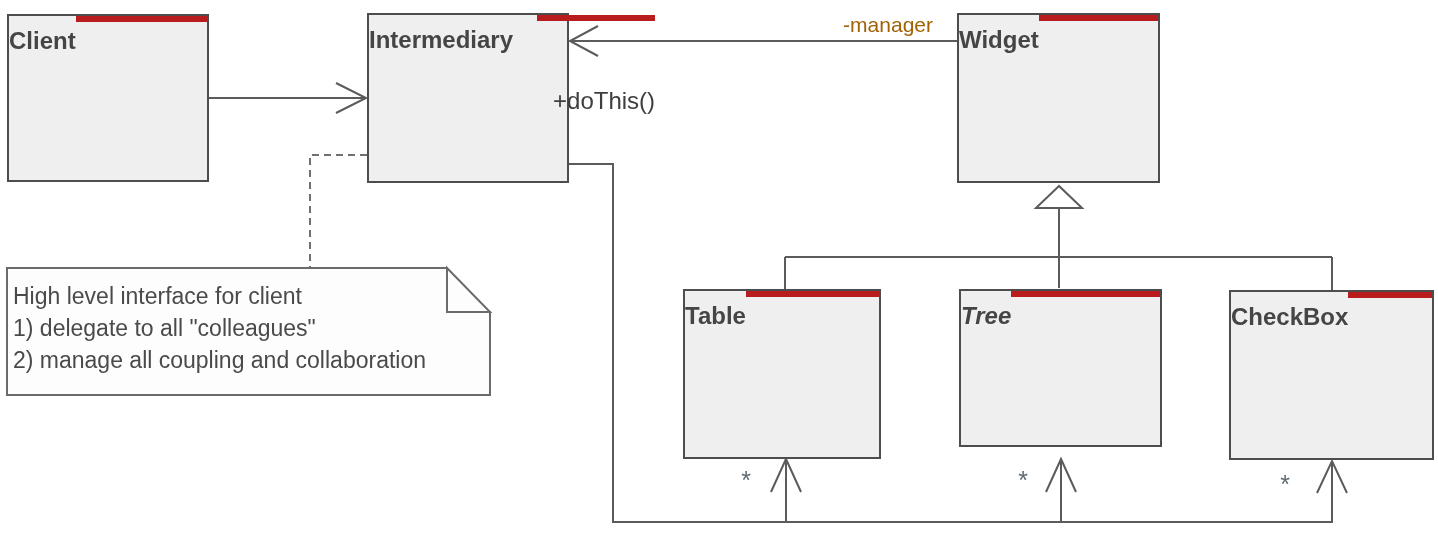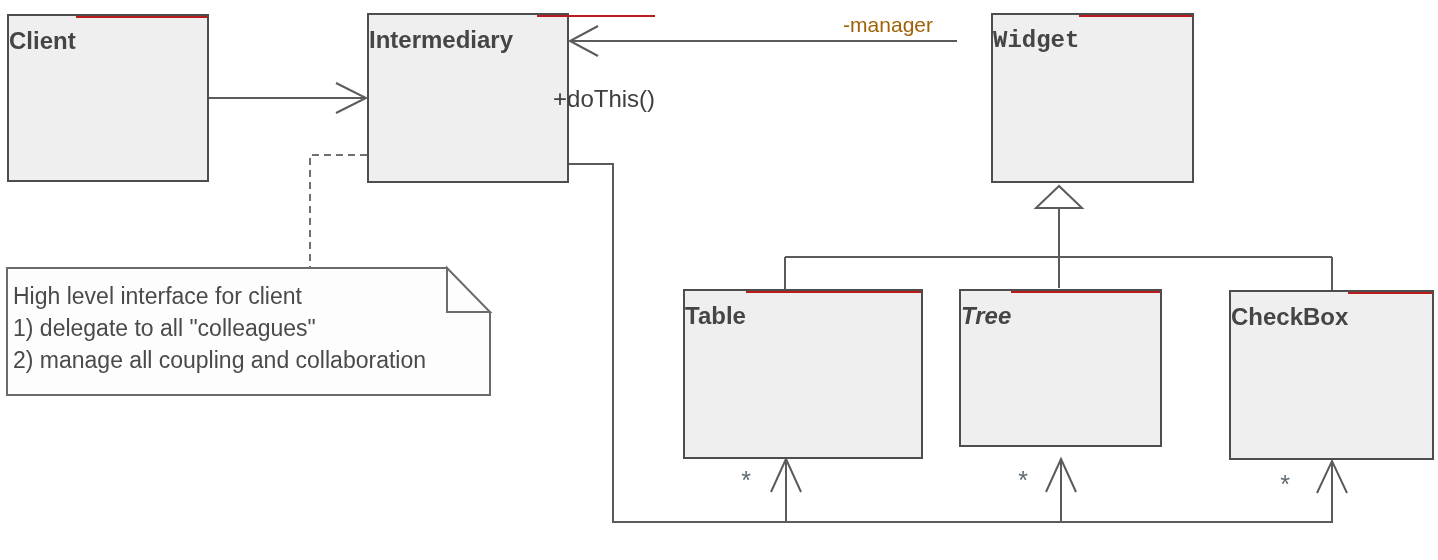--- a/index.html
+++ b/index.html
@@ -18,21 +18,21 @@
   }
   .cls .row-title{
     height:50px;box-sizing:border-box;
     display:flex;align-items:center;justify-content:center;
     font-size:24px;font-weight:bold;color:#454545;
   }
   .cls .row-attrs{
     height:58px;box-sizing:border-box;border-top:2px solid #4d4d4d;
   }
   .cls .row-methods{
-    flex:1;box-sizing:border-box;border-top:2px solid #b91c1c;
+    flex:1;box-sizing:border-box;border-top:6px solid #b91c1c;
     display:flex;align-items:center;
     padding-left:16px;font-size:24px;color:#3e3e3e;
   }
   .edge-label{
     position:absolute;z-index:3;
     font-size:21px;color:#a16207;text-align:right;
   }
   .mult-label{
     position:absolute;z-index:3;width:14px;text-align:center;
     font-size:25px;color:#606b73;line-height:1;
@@ -83,27 +83,27 @@
   </div>
 
   <div class="cls" style="left:367px;top:13px;width:202px;height:170px;gap:12px;">
     <div class="row-title">Intermediary</div>
     <div class="row-attrs"></div>
     <div class="row-methods">
       <span>+doThis()</span>
     </div>
   </div>
 
-  <div class="cls" style="left:991px;top:13px;width:203px;height:170px;font-family:Liberation Mono, monospace;">
+  <div class="cls" style="left:957px;top:13px;width:203px;height:170px;">
     <div class="row-title">Widget</div>
     <div class="row-attrs"></div>
     <div class="row-methods"></div>
   </div>
 
-  <div class="cls" style="left:683px;top:289px;width:240px;height:170px;">
+  <div class="cls" style="left:683px;top:289px;width:198px;height:170px;">
     <div class="row-title">Table</div>
     <div class="row-attrs"></div>
     <div class="row-methods"></div>
   </div>
 
   <div class="cls" style="left:959px;top:289px;width:203px;height:158px;font-style:italic;">
     <div class="row-title">Tree</div>
     <div class="row-attrs"></div>
     <div class="row-methods"></div>
   </div>

